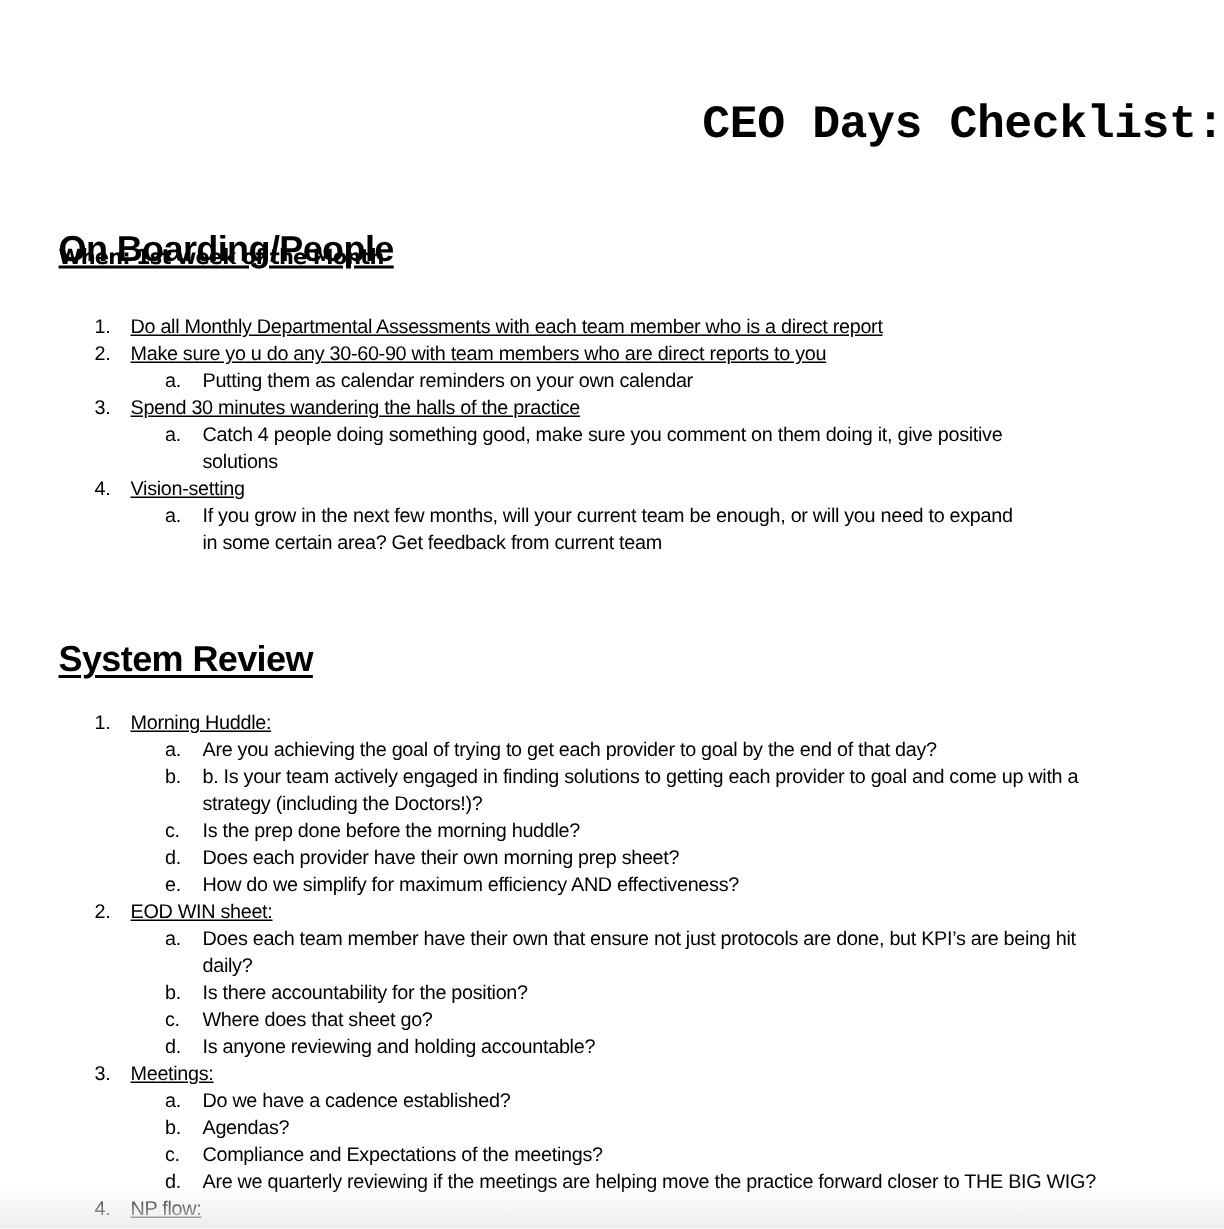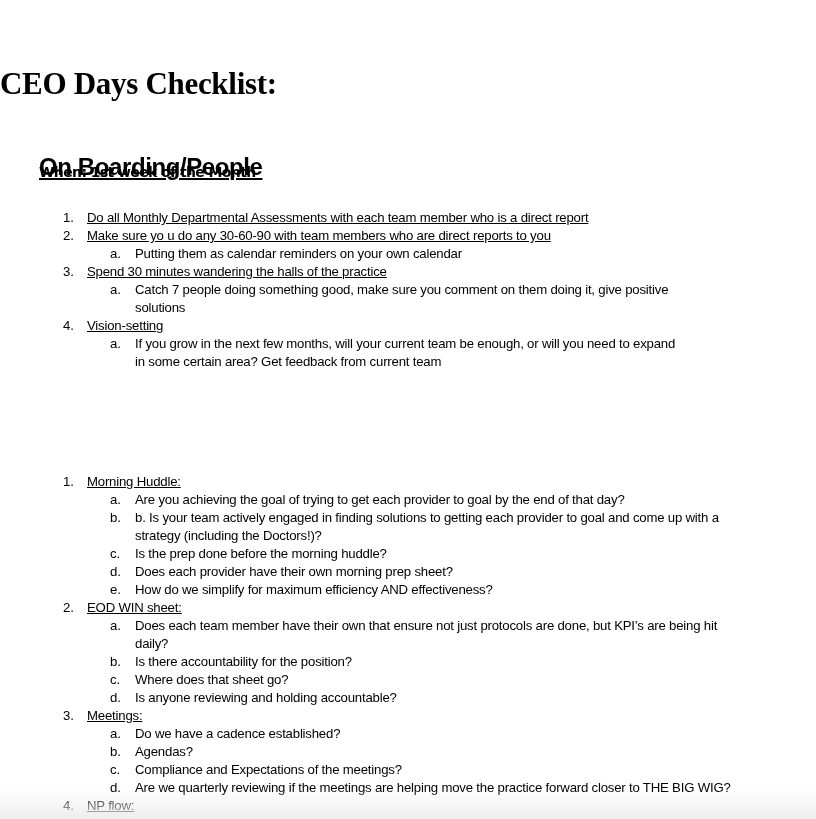--- a/index.html
+++ b/index.html
@@ -3,22 +3,22 @@
 <meta charset="utf-8">
 <style>
   html, body { margin: 0; padding: 0; }
   body {
     width: 816px; height: 819px; overflow: hidden; background: #ffffff;
     position: relative; color: #000;
     font-family: "Liberation Sans", sans-serif;
   }
   .page { position: absolute; left: 0; top: 0; width: 816px; height: 819px; }
   .title {
-    position: absolute; left: 0; width: 816px; top: 66px; text-align: left;
-    font-family: Liberation Serif, serif; font-weight: bold; font-size: 31px;
+    position: absolute; left: 0; width: 816px; top: 66px; text-align: right;
+    font-family: Liberation Mono, monospace; font-weight: bold; font-size: 31px;
     letter-spacing: -0.3px;
   }
   .h1 {
     position: absolute; left: 39px; font-weight: bold; font-size: 24px;
     text-decoration: underline; text-decoration-thickness: 2px; text-underline-offset: 3px;
     letter-spacing: -0.4px;
     margin-top: 25px;
   }
   .when {
     position: absolute; left: 39px; font-weight: bold; font-size: 14px;
@@ -57,37 +57,38 @@
   <div class="line" style="top:245px;left:0;width:816px">
     <span class="sub">a.</span>
     <span class="subtext">Putting them as calendar reminders on your own calendar</span>
   </div>
   <div class="line" style="top:263px;left:0;width:816px">
     <span class="num">3.</span>
     <span class="numtext">Spend 30 minutes wandering the halls of the practice</span>
   </div>
   <div class="line" style="top:281px;left:0;width:816px">
     <span class="sub">a.</span>
-    <span class="subtext">Catch 7 people doing something good, make sure you comment on them doing it, give positive</span>
+    <span class="subtext">Catch 4 people doing something good, make sure you comment on them doing it, give positive</span>
   </div>
   <div class="line" style="top:299px;left:0;width:816px">
     <span class="subtext">solutions</span>
   </div>
   <div class="line" style="top:317px;left:0;width:816px">
     <span class="num">4.</span>
     <span class="numtext">Vision-setting</span>
   </div>
   <div class="line" style="top:335px;left:0;width:816px">
     <span class="sub">a.</span>
     <span class="subtext">If you grow in the next few months, will your current team be enough, or will you need to expand</span>
   </div>
   <div class="line" style="top:353px;left:0;width:816px">
     <span class="subtext">in some certain area?  Get feedback from current team</span>
   </div>
 
+  <div class="h1" style="top:401px">System Review</div>
 
   <div class="line" style="top:473px;left:0;width:816px">
     <span class="num">1.</span>
     <span class="numtext">Morning Huddle:</span>
   </div>
   <div class="line" style="top:491px;left:0;width:816px">
     <span class="sub">a.</span>
     <span class="subtext">Are you achieving the goal of trying to get each provider to goal by the end of that day?</span>
   </div>
   <div class="line" style="top:509px;left:0;width:816px">

